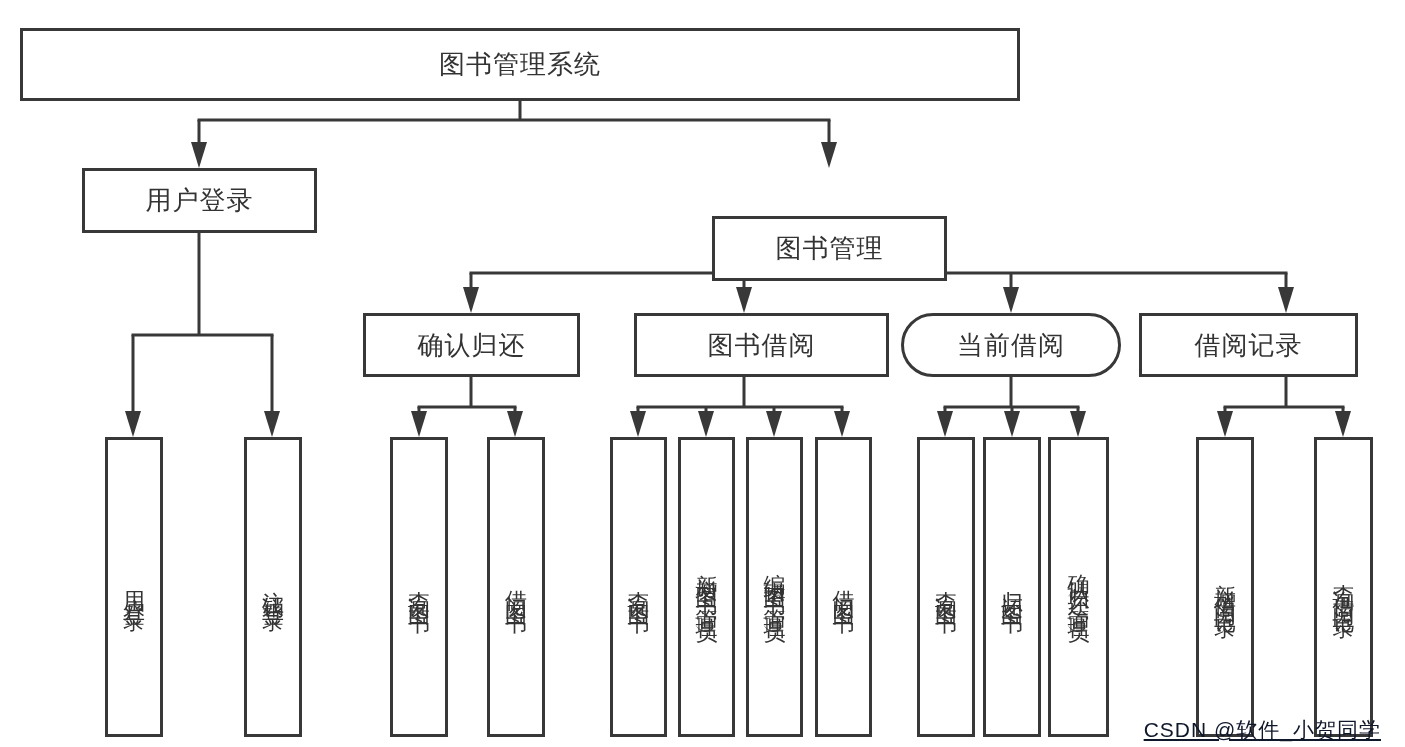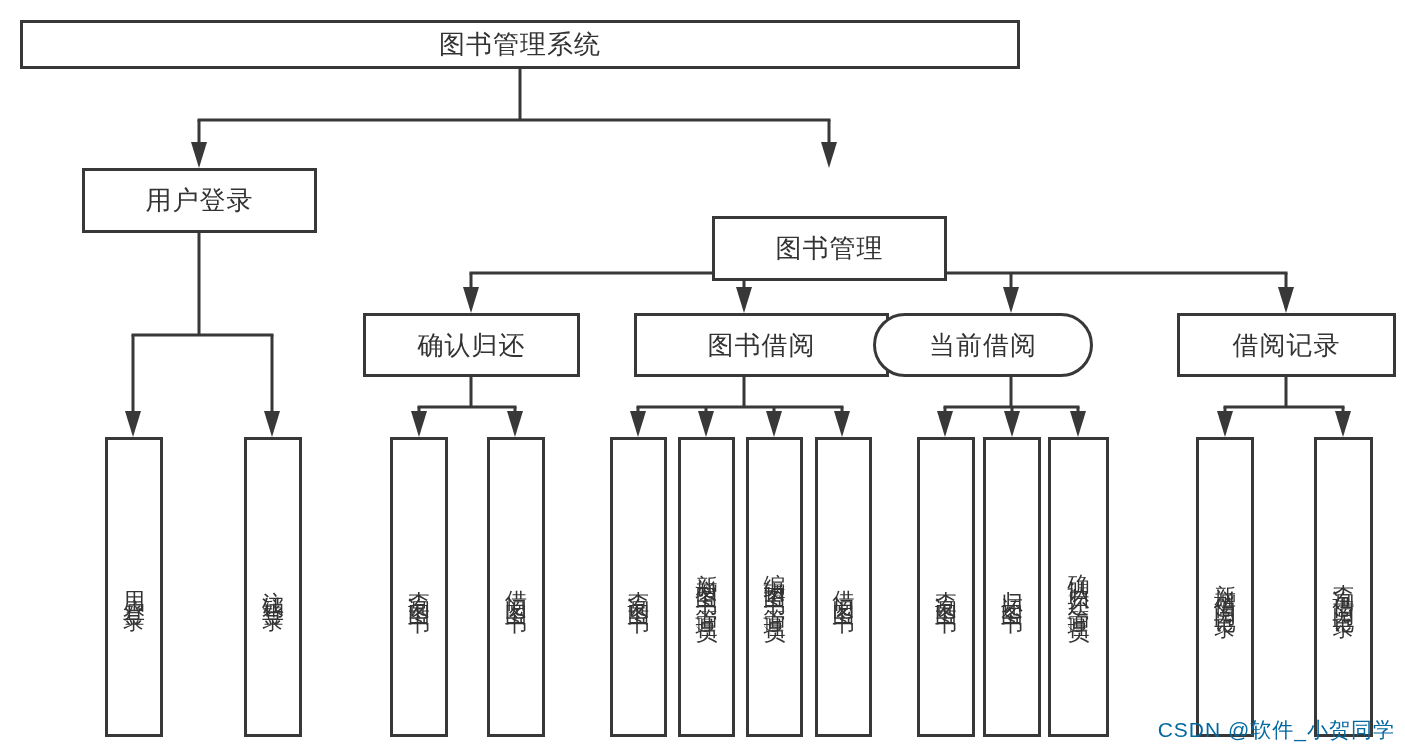--- a/index.html
+++ b/index.html
@@ -20,41 +20,42 @@
     position: absolute;
     box-sizing: border-box;
     background: #ffffff;
     border: 3px solid #383838;
     color: #333333;
     display: flex;
     align-items: center;
     justify-content: center;
   }
   .hnode { font-size: 26px; letter-spacing: 1px; }
-  .root  { left: 20px;  top: 20px;  width: 1000px; height: 49px; }
+  .root  { left: 20px;  top: 28px;  width: 1000px; height: 73px; }
   .lvl2  { top: 168px; height: 65px; width: 235px; }
   .lvl3  { top: 313px; height: 64px; }
   .leaf  { top: 437px; height: 300px; width: 58px; }
   .vtext {
     writing-mode: vertical-rl;
     text-orientation: mixed;
     font-size: 22px;
     letter-spacing: 7px;
     color: #333333;
     white-space: nowrap;
   }
   .watermark {
     position: absolute;
-    right: 10px;
+    right: 24px;
     top: 716px;
     font-size: 21px;
-    color: #0369a1;
+    color: #0f172a;
     letter-spacing: 1px;
     z-index: 5;
     white-space: nowrap;
+    text-decoration: underline;
   }
 </style>
 </head>
 <body>
 
 <div class="canvas">
 
   <svg class="wires" viewBox="0 0 1405 747" xmlns="http://www.w3.org/2000/svg">
 
     <path fill="none" stroke="#383838" stroke-width="3" d="
@@ -101,22 +102,22 @@
     </g>
   </svg>
 
   <div class="box root hnode">图书管理系统</div>
 
   <div class="box lvl2 hnode" style="left:82px;">用户登录</div>
   <div class="box lvl2 hnode" style="left:712px;margin-top:48px;">图书管理</div>
 
   <div class="box lvl3 hnode" style="left:363px;width:217px;">确认归还</div>
   <div class="box lvl3 hnode" style="left:634px;width:255px;">图书借阅</div>
-  <div class="box lvl3 hnode" style="left:873px;width:220px;border-radius:32px;">当前借阅</div>
-  <div class="box lvl3 hnode" style="left:1177px;width:219px;">借阅记录</div>
+  <div class="box lvl3 hnode" style="left:901px;width:220px;border-radius:32px;">当前借阅</div>
+  <div class="box lvl3 hnode" style="left:1139px;width:219px;">借阅记录</div>
 
   <div class="box leaf" style="left:105px;">
     <span class="vtext">用户登录</span>
   </div>
   <div class="box leaf" style="left:244px;">
     <span class="vtext">注销登录</span>
   </div>
 
   <div class="box leaf" style="left:390px;">
     <span class="vtext">查询图书</span>

